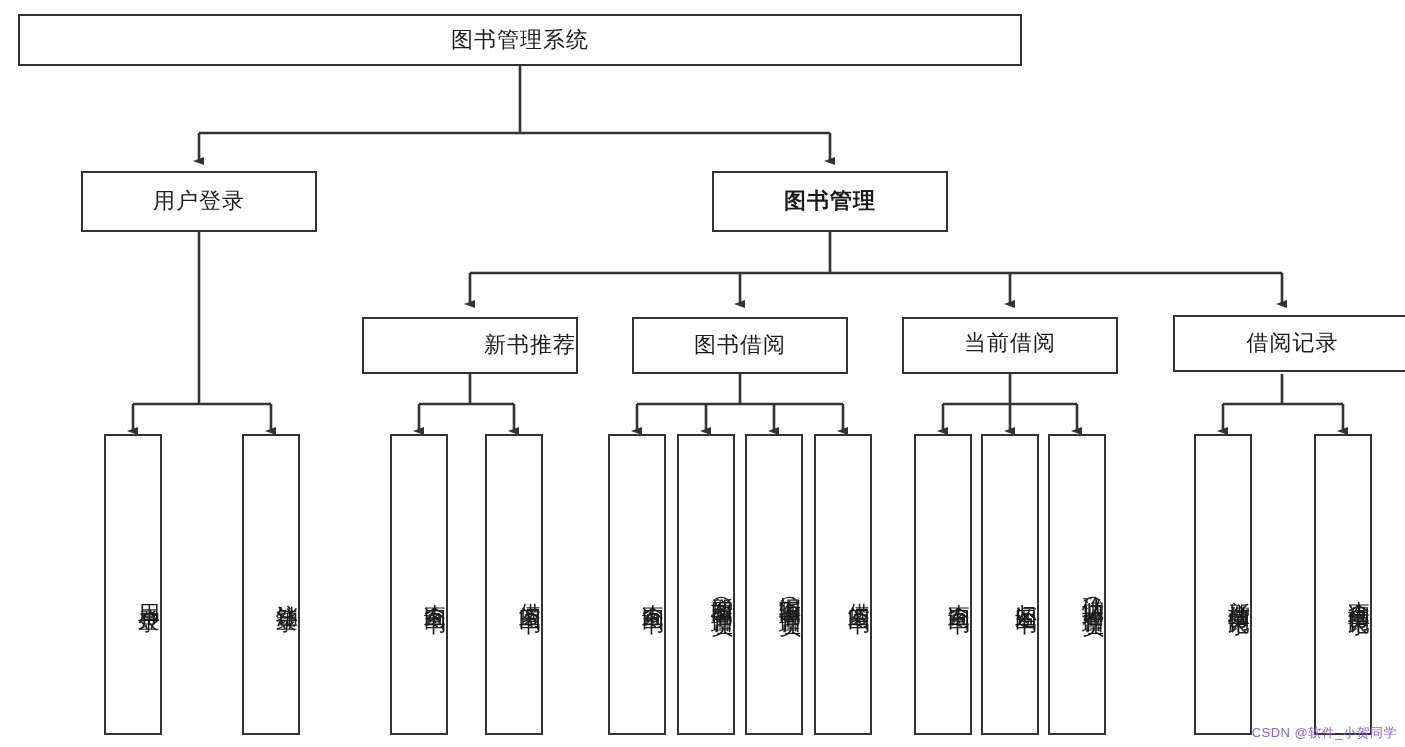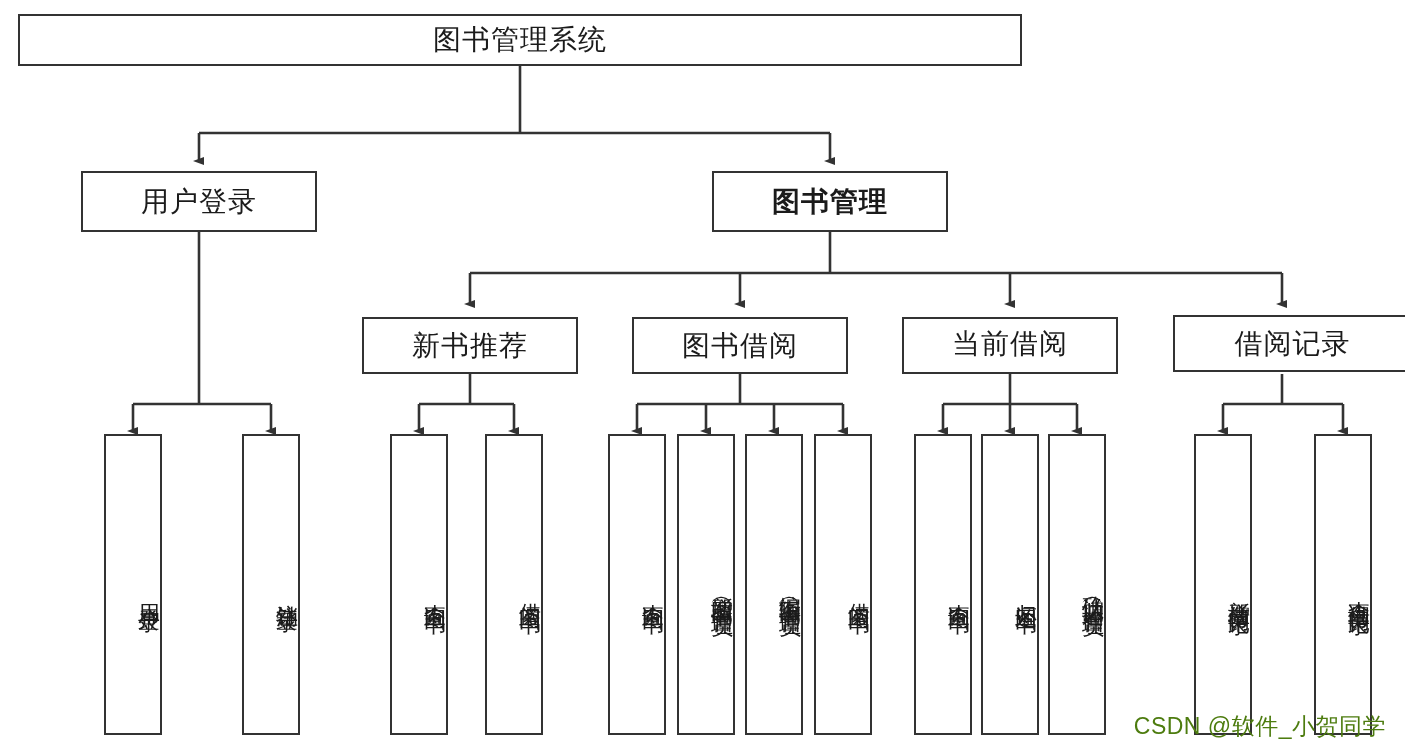--- a/index.html
+++ b/index.html
@@ -21,21 +21,21 @@
     position: absolute;
     box-sizing: border-box;
     border: 2px solid #333333;
     background: #ffffff;
     display: flex;
     align-items: center;
     justify-content: center;
     color: #1b1b1b;
   }
   .node.horiz {
-    font-size: 28px;
+    font-size: 22px;
     letter-spacing: 1px;
     line-height: 1.2;
   }
   .node.vert {
     writing-mode: vertical-rl;
     text-orientation: upright;
     font-size: 22px;
     letter-spacing: 3px;
     line-height: 1;
     padding-top: 14px;
@@ -51,24 +51,24 @@
   svg#edges {
     position: absolute;
     left: 0;
     top: 0;
     width: 1405px;
     height: 747px;
     pointer-events: none;
   }
   #watermark {
     position: absolute;
-    right: 19px;
+    right: 8px;
     bottom: 5px;
-    font-size: 23px;
-    color: #4d7c0f;
+    font-size: 13px;
+    color: #8b5cf6;
     letter-spacing: 0.5px;
     white-space: nowrap;
   }
 </style>
 </head>
 <body>
 
 <div id="canvas">
 
   <svg id="edges" xmlns="http://www.w3.org/2000/svg">
@@ -125,21 +125,21 @@
     <span>图书管理系统</span>
   </div>
 
   <div class="node horiz" style="left:81px; top:171px; width:236px; height:61px;">
     <span>用户登录</span>
   </div>
   <div class="node horiz" style="left:712px; top:171px; width:236px; height:61px;font-weight:bold;">
     <span>图书管理</span>
   </div>
 
-  <div class="node horiz" style="left:362px; top:317px; width:216px; height:57px;">
+  <div class="node horiz" style="left:362px; top:317px; width:216px; height:57px;justify-content:flex-end;">
     <span>新书推荐</span>
   </div>
   <div class="node horiz" style="left:632px; top:317px; width:216px; height:57px;">
     <span>图书借阅</span>
   </div>
   <div class="node horiz" style="left:902px; top:317px; width:216px; height:57px;font-family:Liberation Mono, monospace;">
     <span>当前借阅</span>
   </div>
   <div class="node horiz" style="left:1173px; top:315px; width:239px; height:57px;">
     <span>借阅记录</span>

